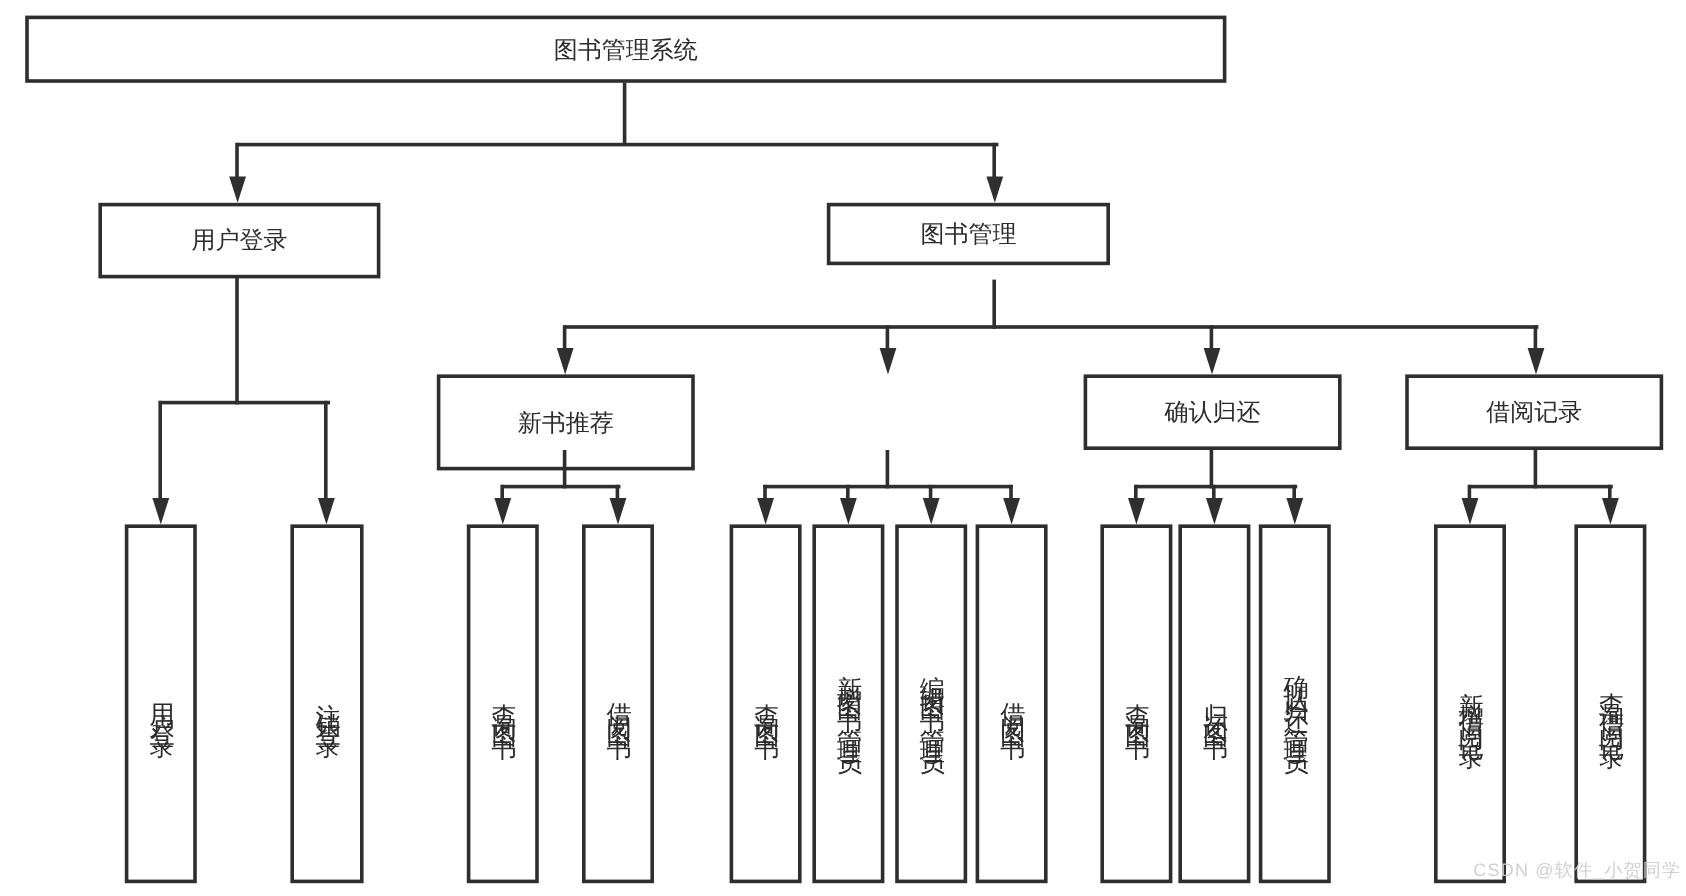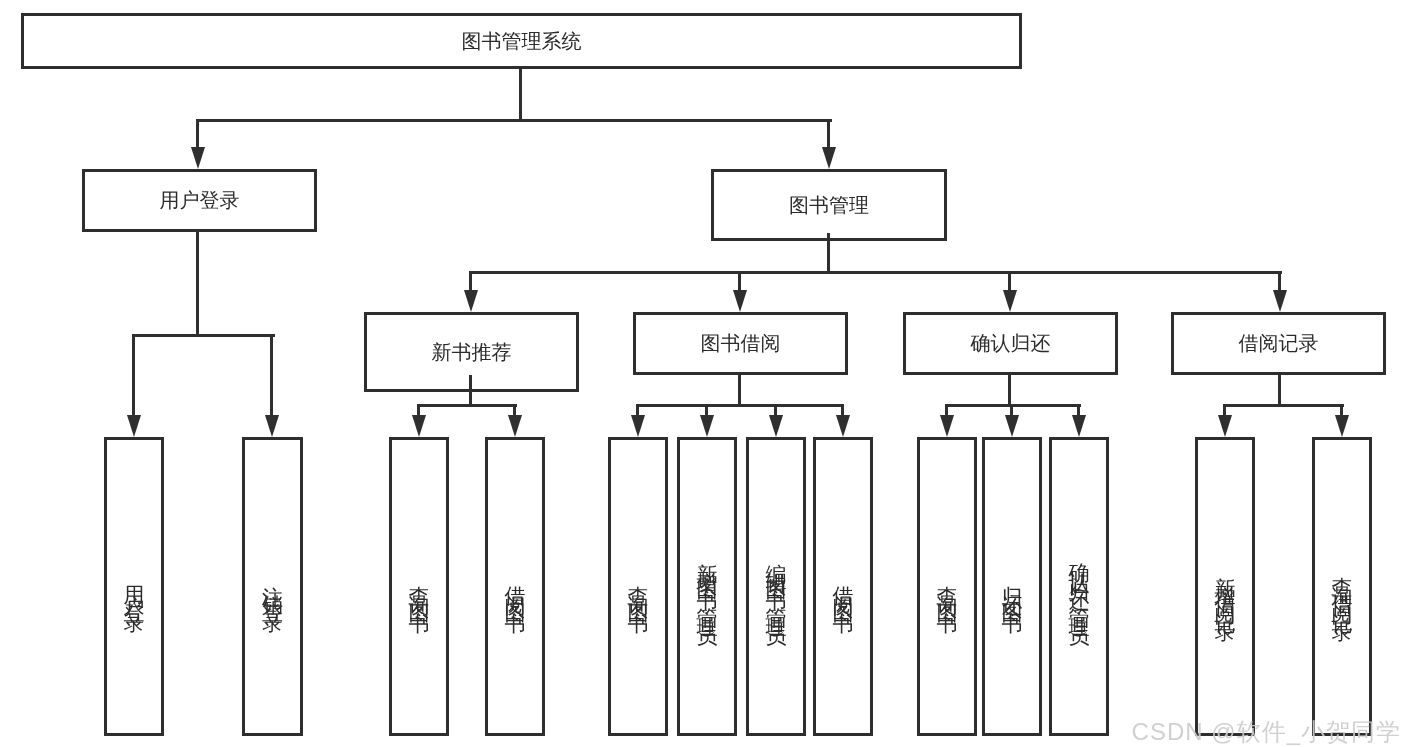--- a/index.html
+++ b/index.html
@@ -36,21 +36,21 @@
   .arrow{
     position:absolute;
     width:0;height:0;
     border-left:7px solid transparent;
     border-right:7px solid transparent;
     border-top:22px solid #2f2f2f;
   }
   .watermark{
     position:absolute;
     top:716px;right:4px;
-    font-size:24px;
+    font-size:15px;
     color:rgba(204,204,204,0.92);
     letter-spacing:1px;
     z-index:10;
   }
 </style>
 </head>
 <body>
 
 <div id="canvas">
 
@@ -61,21 +61,21 @@
   <div class="line" style="left:519px;top:69px;width:3px;height:52px;"></div>
   <div class="line" style="left:197px;top:119px;width:635px;height:3px;"></div>
   <div class="line" style="left:196px;top:119px;width:3px;height:31px;"></div>
   <div class="arrow" style="left:191px;top:147px;"></div>
   <div class="line" style="left:827px;top:119px;width:3px;height:31px;"></div>
   <div class="arrow" style="left:822px;top:147px;"></div>
 
   <div class="box" style="left:82px;top:169px;width:235px;height:63px;">
     <span>用户登录</span>
   </div>
-  <div class="box" style="left:711px;top:169px;width:236px;height:72px;">
+  <div class="box" style="left:689px;top:169px;width:236px;height:52px;">
     <span>图书管理</span>
   </div>
 
   <div class="line" style="left:196px;top:231px;width:3px;height:106px;"></div>
   <div class="line" style="left:133px;top:334px;width:142px;height:3px;"></div>
   <div class="line" style="left:132px;top:334px;width:3px;height:85px;"></div>
   <div class="arrow" style="left:127px;top:415px;"></div>
   <div class="line" style="left:270px;top:334px;width:3px;height:85px;"></div>
   <div class="arrow" style="left:265px;top:415px;"></div>
 
@@ -85,23 +85,20 @@
   <div class="arrow" style="left:464px;top:290px;"></div>
   <div class="line" style="left:738px;top:271px;width:3px;height:22px;"></div>
   <div class="arrow" style="left:733px;top:290px;"></div>
   <div class="line" style="left:1008px;top:271px;width:3px;height:22px;"></div>
   <div class="arrow" style="left:1003px;top:290px;"></div>
   <div class="line" style="left:1278px;top:271px;width:3px;height:22px;"></div>
   <div class="arrow" style="left:1273px;top:290px;"></div>
 
   <div class="box" style="left:364px;top:312px;width:215px;height:80px;">
     <span>新书推荐</span>
-  </div>
-  <div class="box" style="left:633px;top:312px;width:215px;height:63px;">
-    <span>图书借阅</span>
   </div>
   <div class="box" style="left:903px;top:312px;width:215px;height:63px;">
     <span>确认归还</span>
   </div>
   <div class="box" style="left:1171px;top:312px;width:215px;height:63px;">
     <span>借阅记录</span>
   </div>
 
   <div class="line" style="left:469px;top:375px;width:3px;height:32px;"></div>
   <div class="line" style="left:418px;top:404px;width:99px;height:3px;"></div>

